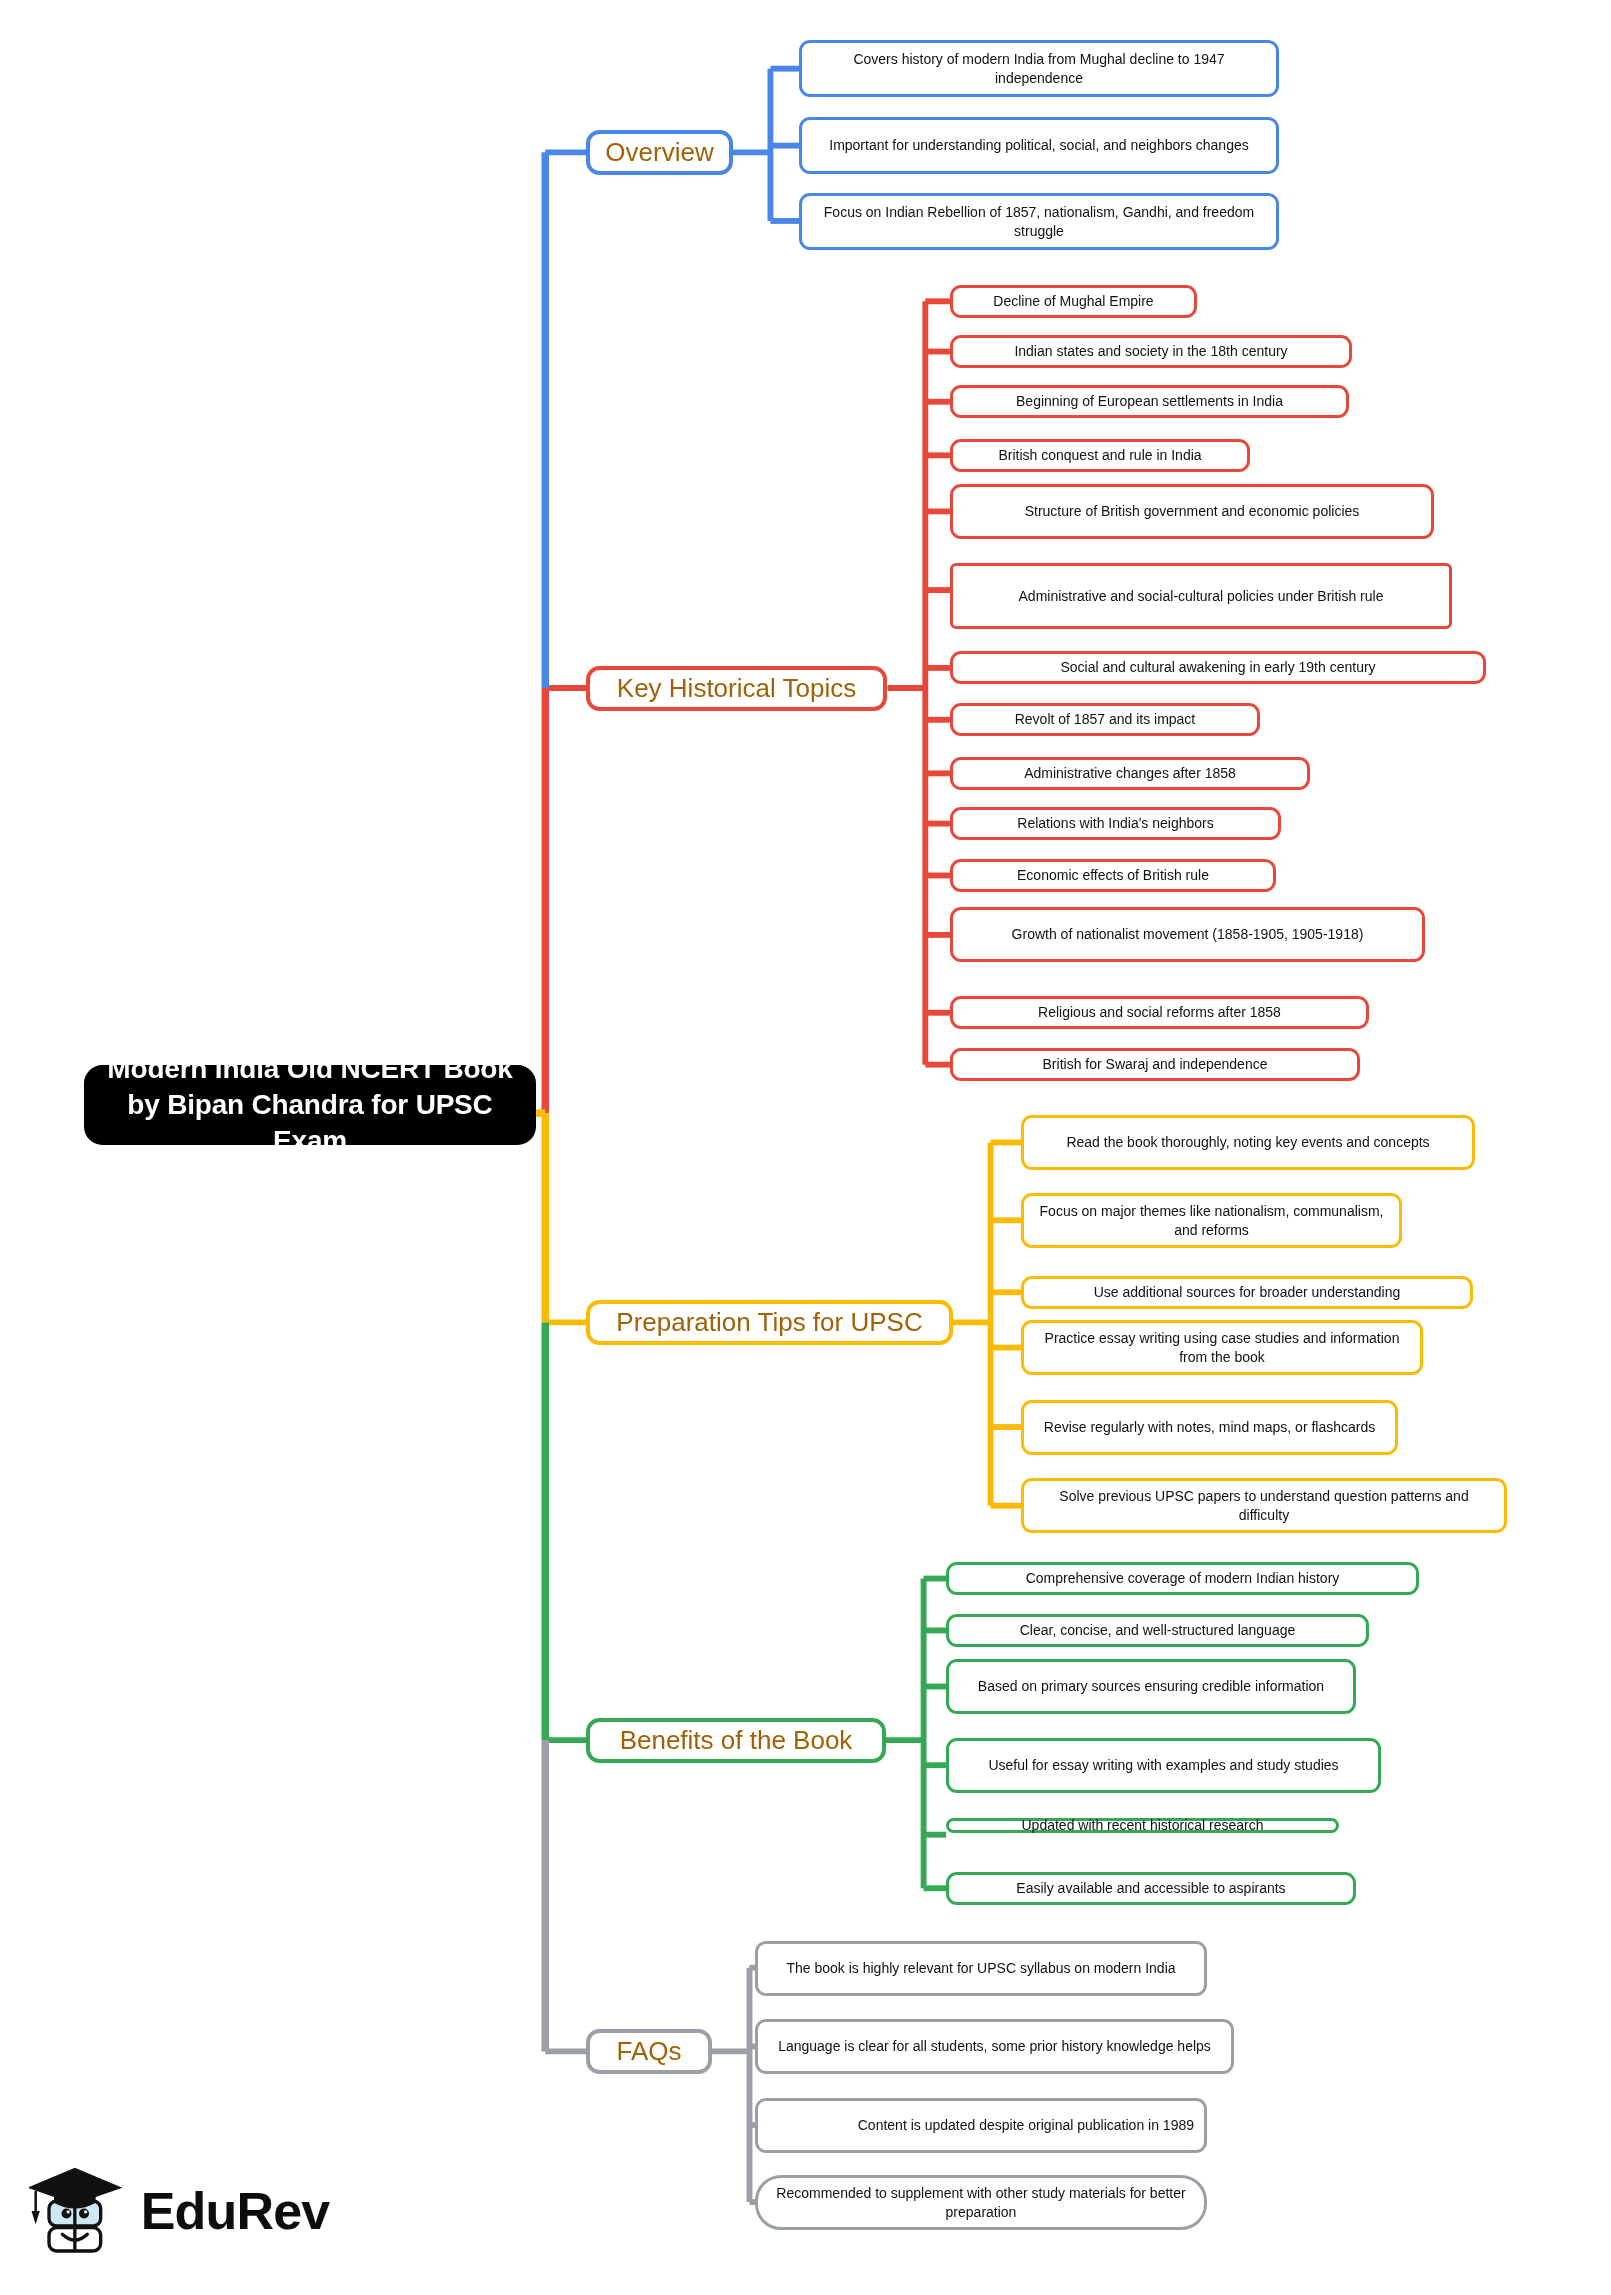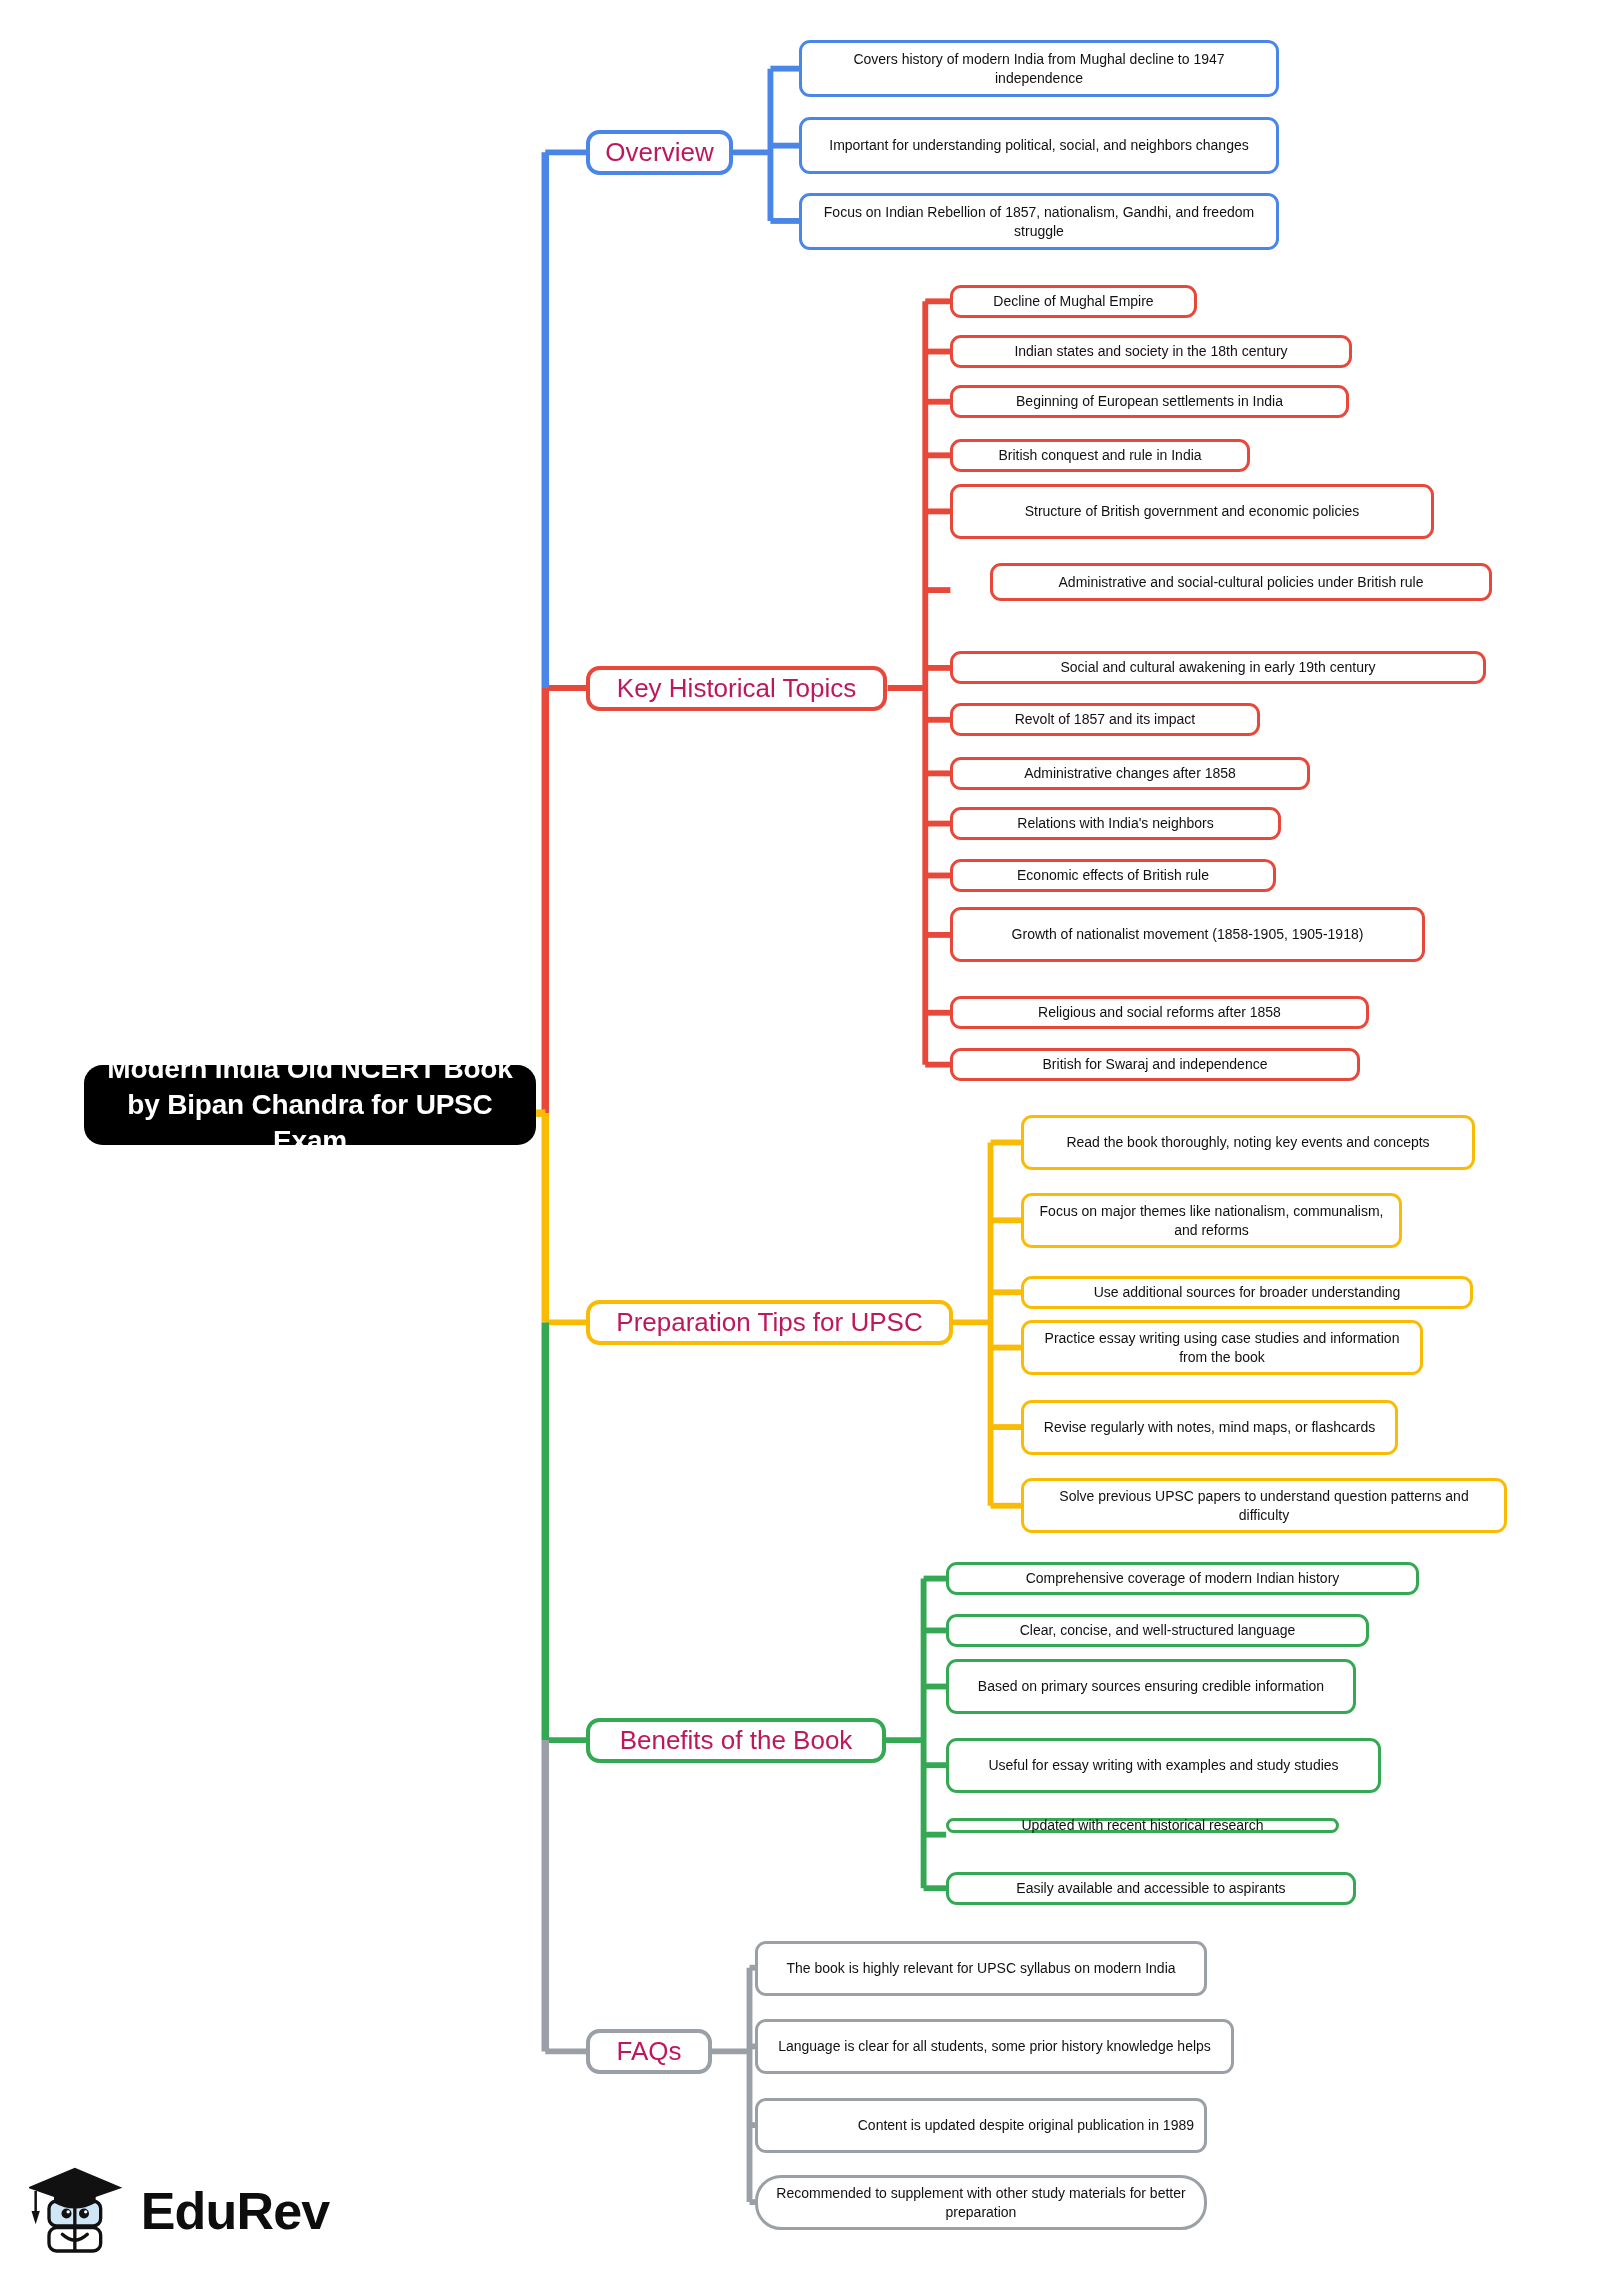--- a/index.html
+++ b/index.html
@@ -19,21 +19,21 @@
     font-weight:bold;font-size:28px;line-height:1.28;
     padding:8.4px 13.4px;box-sizing:border-box;
     letter-spacing:-0.2px;
   }
 
   
   .branch-node{
     position:absolute;background:#ffffff;
     border-radius:13.4px;border:4.2px solid #888;
     display:flex;align-items:center;justify-content:center;text-align:center;
-    font-size:26px;color:#be185d;line-height:1.1;
+    font-size:26px;color:#a16207;line-height:1.1;
     padding:3.3px 11.7px;box-sizing:border-box;white-space:nowrap;
   }
 
   
   .leaf{
     position:absolute;background:#ffffff;
     border-radius:11px;border:3.3px solid #888;
     display:flex;align-items:center;justify-content:center;text-align:center;
     font-size:14px;color:#111;line-height:1.3;
     padding:2.5px 10px;box-sizing:border-box;
@@ -143,21 +143,21 @@
       </div>
       <div class="leaf c-red" style="left: 950px; top: 385px; width: 399px; height: 33px;">
         <span>Beginning of European settlements in India</span>
       </div>
       <div class="leaf c-red" style="left: 950px; top: 439px; width: 300px; height: 33px;">
         <span>British conquest and rule in India</span>
       </div>
       <div class="leaf c-red" style="left: 950px; top: 484px; width: 484px; height: 55px;">
         <span>Structure of British government and economic policies</span>
       </div>
-      <div class="leaf c-red" style="left: 990px; top: 563px; width: 502px; height: 38px;">
+      <div class="leaf c-red" style="left: 950px; top: 563px; width: 502px; height: 66px; border-radius: 6px;">
         <span>Administrative and social-cultural policies under British rule</span>
       </div>
       <div class="leaf c-red" style="left: 950px; top: 651px; width: 536px; height: 33px;">
         <span>Social and cultural awakening in early 19th century</span>
       </div>
       <div class="leaf c-red" style="left: 950px; top: 703px; width: 310px; height: 33px;">
         <span>Revolt of 1857 and its impact</span>
       </div>
       <div class="leaf c-red" style="left: 950px; top: 757px; width: 360px; height: 33px;">
         <span>Administrative changes after 1858</span>

